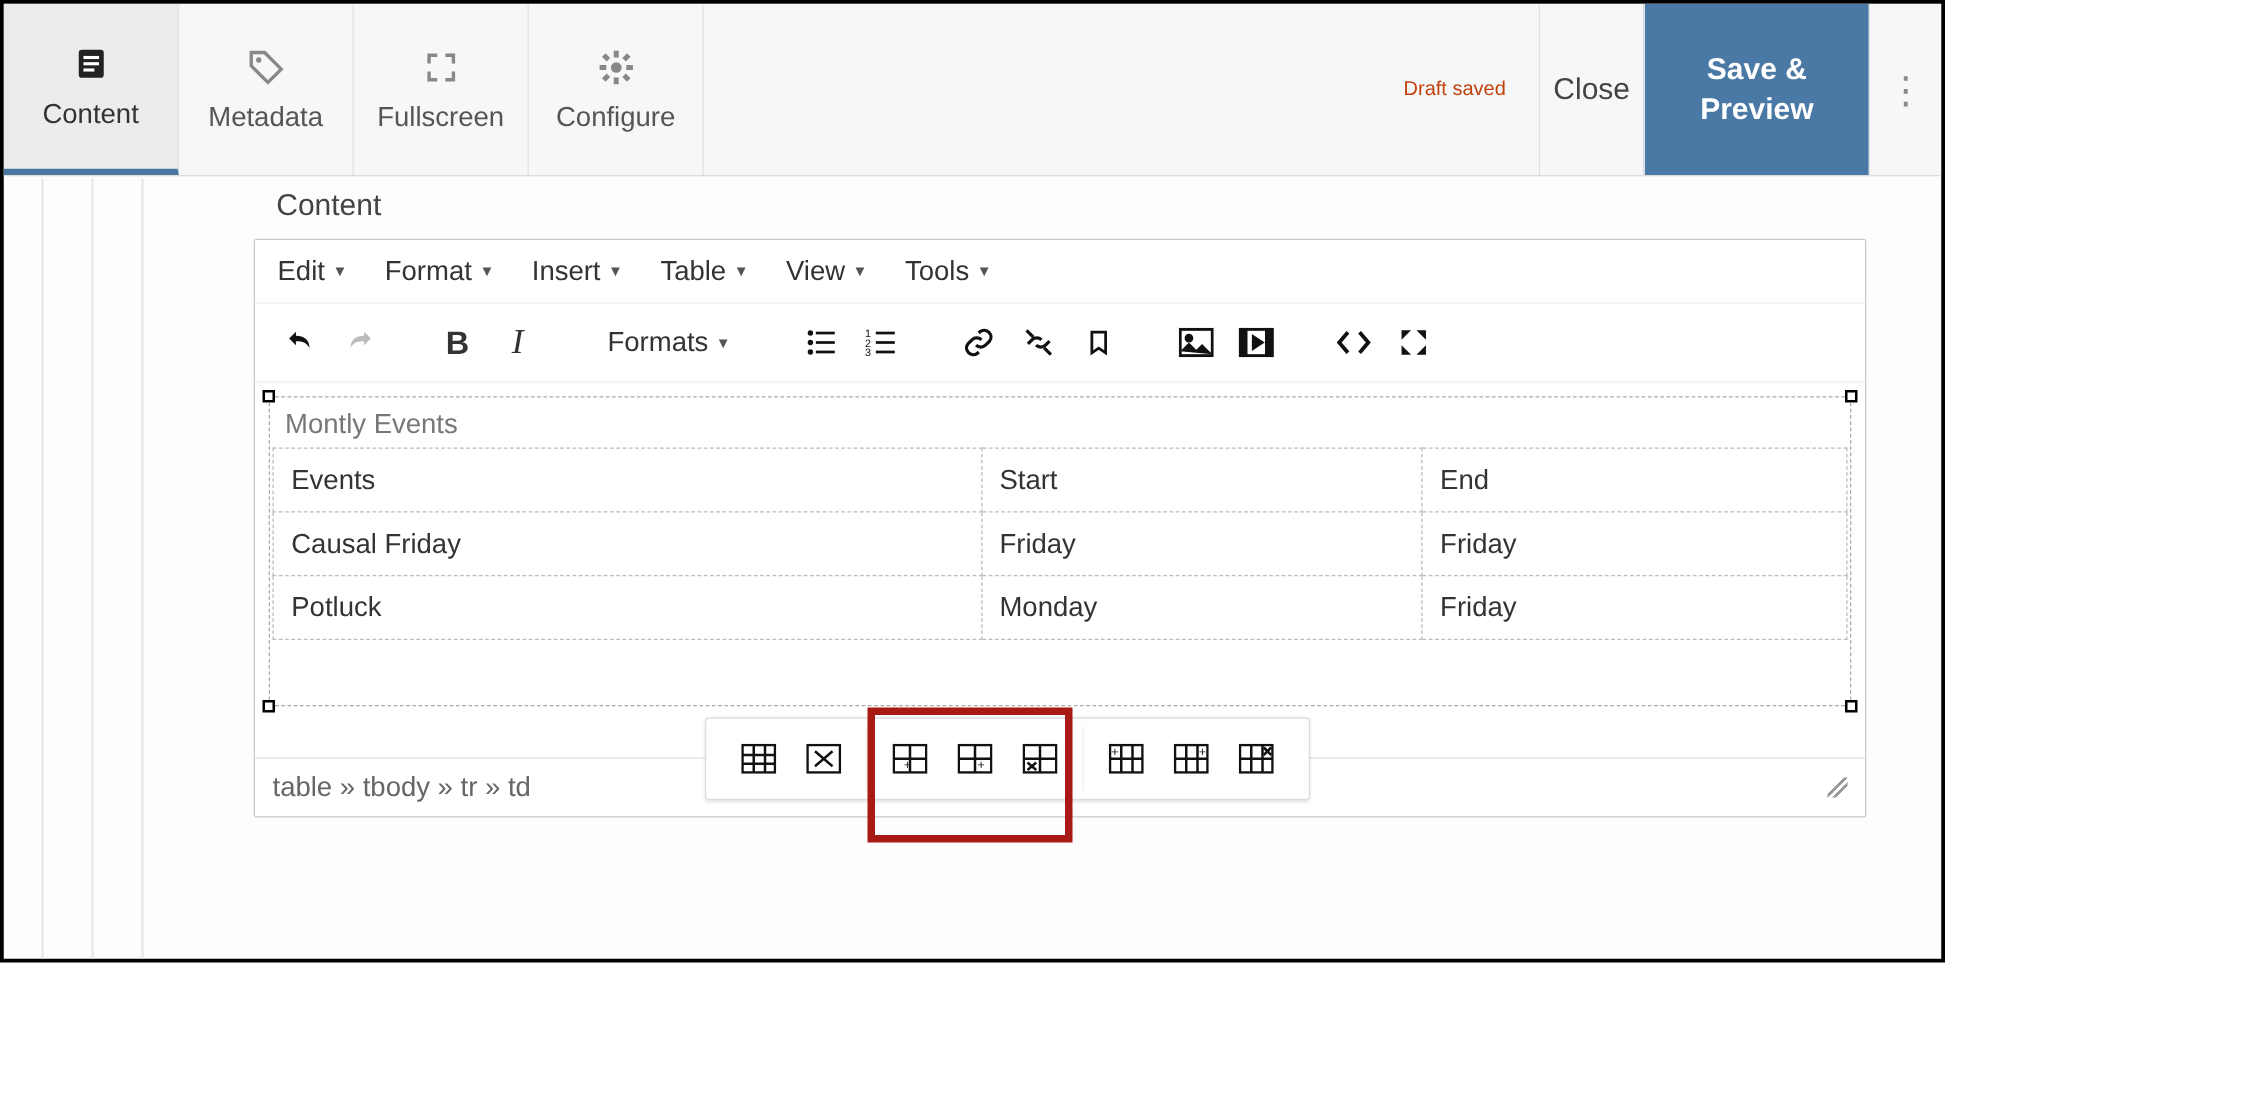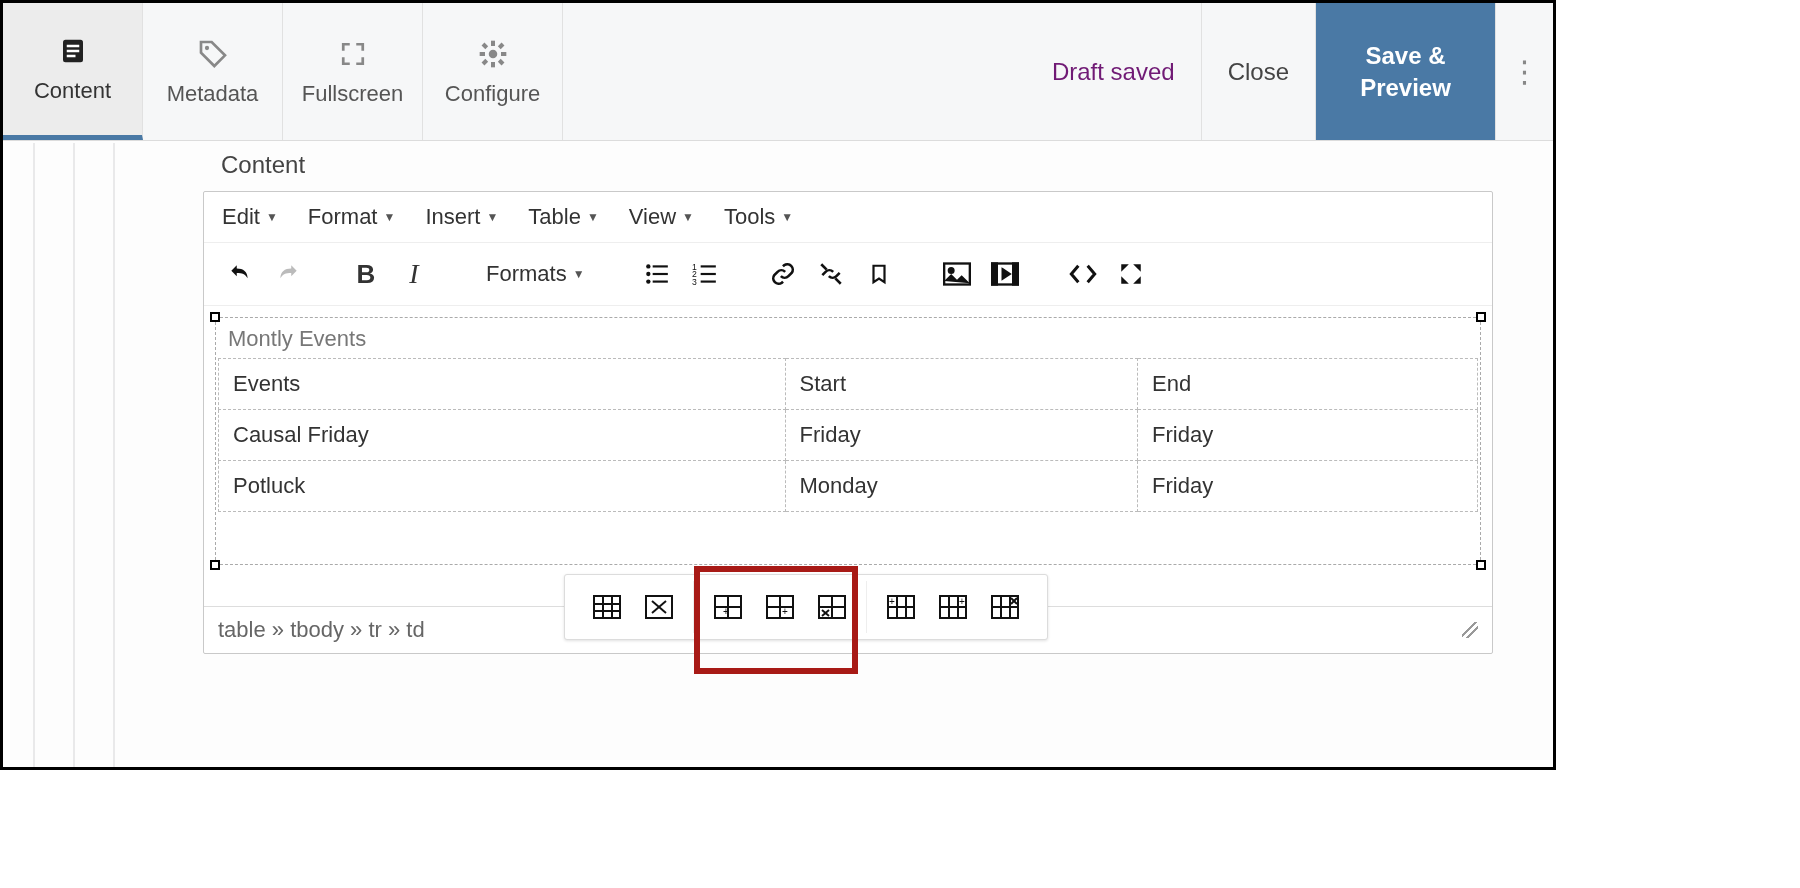--- a/index.html
+++ b/index.html
@@ -44,29 +44,29 @@
     background: #ececec;
     border-bottom: 5px solid #4a79a5;
     color: #333;
   }
   .tab .icon { height: 34px; display:flex; align-items:center; justify-content:center; }
   .spacer { flex: 1; }
   .status-text {
     display: flex;
     align-items: center;
     padding: 0 26px;
-    color: #701a75;
-    font-size: 24px;
+    color: #c2410c;
+    font-size: 16px;
     text-align: right;
   }
   .top-btn {
     display: flex;
     align-items: center;
     justify-content: center;
-    padding: 0 26px;
+    padding: 0 11px;
     border-left: 1px solid #e1e1e1;
     font-size: 24px;
     color: #444;
     cursor: pointer;
   }
   .top-btn.primary {
     background: #4a79a5;
     color: #ffffff;
     font-weight: 700;
     padding: 0 30px;

